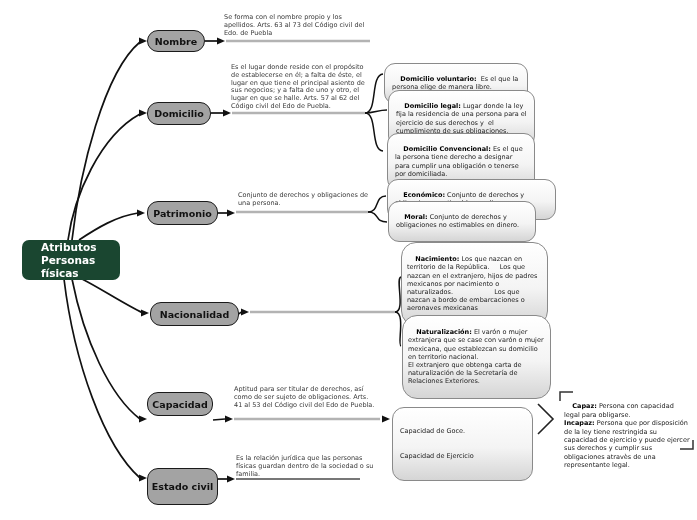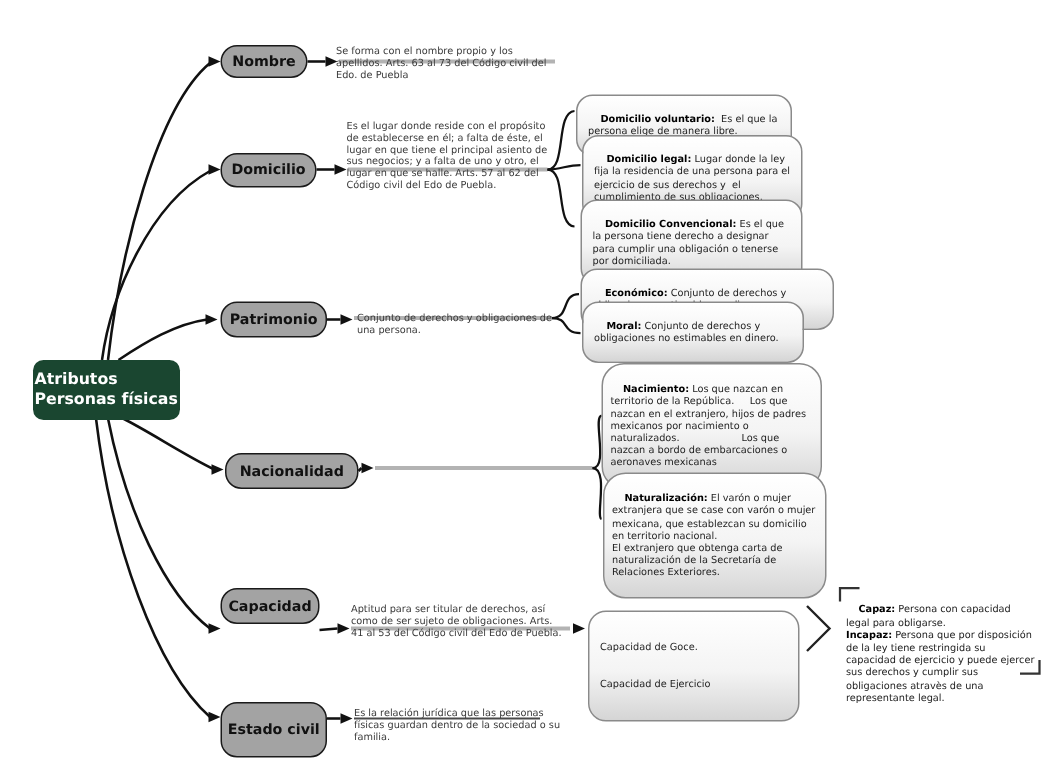--- a/index.html
+++ b/index.html
@@ -5,29 +5,29 @@
   * { box-sizing: border-box; margin: 0; padding: 0; }
   html,body { background:#fff; }
   body { font-family: "DejaVu Sans", "Liberation Sans", sans-serif; }
   .canvas { position:relative; width:697px; height:520px; background:#fff; overflow:hidden; }
   .canvas svg { position:absolute; left:0; top:0; pointer-events:none; }
 
   .central {
     position:absolute; left:22px; top:240px; width:98px; height:40px;
     background:#1a4630; color:#fff; border-radius:7px;
     display:flex; flex-direction:column; justify-content:center;
-    padding-left:1px; font-weight:bold; font-size:10.5px; line-height:13px;
+    padding-left:19px; font-weight:bold; font-size:10.5px; line-height:13px;
   }
   .topic {
     position:absolute; background:#a3a3a3; border:1.6px solid #1a1a1a;
     border-radius:11px; display:flex; align-items:center; justify-content:center;
     font-weight:bold; font-size:9.5px; color:#111; white-space:nowrap;
   }
   .annotation {
-    position:absolute; font-size:6.5px; line-height:7.8px; color:#3a3a3a;margin-top:17px;
+    position:absolute; font-size:6.5px; line-height:7.8px; color:#3a3a3a;
   }
   .subnode {
     position:absolute; border:1.4px solid #8a8a8a; border-radius:11px;
     background:linear-gradient(to bottom, #ffffff 0%, #f4f4f4 55%, #d5d5d5 100%);
     font-size:6.5px; line-height:8.2px; color:#1d1d1d;
     padding:3px 7px; white-space:pre-wrap;
   }
   .subnode.big { border-radius:15px; padding:4px 5px; }
   .subnode b { font-weight:bold; color:#000; }
   .note {

